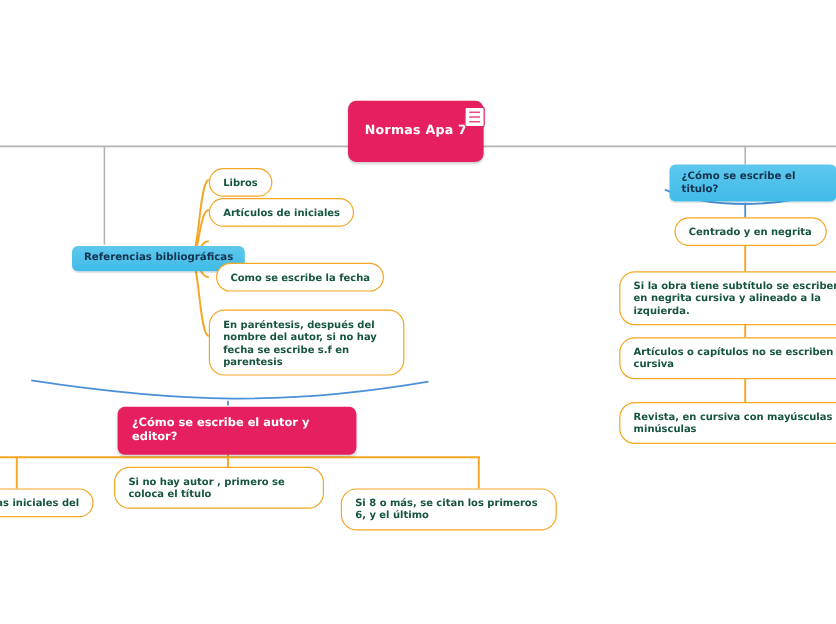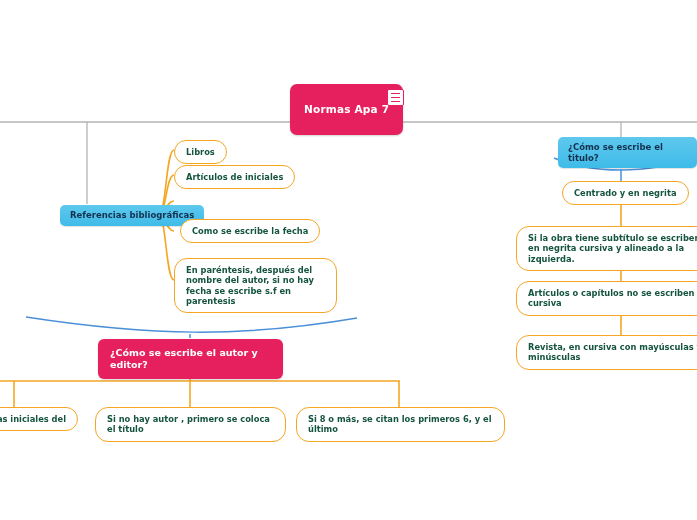--- a/index.html
+++ b/index.html
@@ -183,33 +183,33 @@
 
 
   <div class="node n-orange" style="left:160px; top:219px;margin-left:20px;">
     <span class="lbl">Como se escribe la fecha</span>
   </div>
 
   <div class="node n-orange wide" style="left:174px; top:258px; width:163px;">
     <span class="lbl">En paréntesis, después del nombre del autor, si no hay fecha se escribe s.f en parentesis</span>
   </div>
 
-  <div class="node n-pink" style="left:98px; top:339px; width:185px;">
+  <div class="node n-pink" style="left:98px; top:339px; width:199px;">
     <span class="lbl">¿Cómo se escribe el autor y editor?</span>
   </div>
 
   <div class="node n-orange wide" style="left:-62px; top:407px; width:140px;">
     <span class="lbl">as iniciales del</span>
   </div>
 
-  <div class="node n-orange wide" style="left:95px; top:407px; width:191px;">
+  <div class="node n-orange wide" style="left:95px; top:389px; width:175px;">
     <span class="lbl">Si no hay autor , primero se coloca el título</span>
   </div>
 
-  <div class="node n-orange wide" style="left:296px; top:407px; width:209px;">
+  <div class="node n-orange wide" style="left:284px; top:407px; width:180px;">
     <span class="lbl">Si 8 o más, se citan los primeros 6, y el último</span>
   </div>
 
   <div class="node n-blue" style="left:558px; top:137px;">
     <span class="lbl">¿Cómo se escribe el titulo?</span>
   </div>
 
   <div class="node n-orange" style="left:562px; top:181px;">
     <span class="lbl">Centrado y en negrita</span>
   </div>

